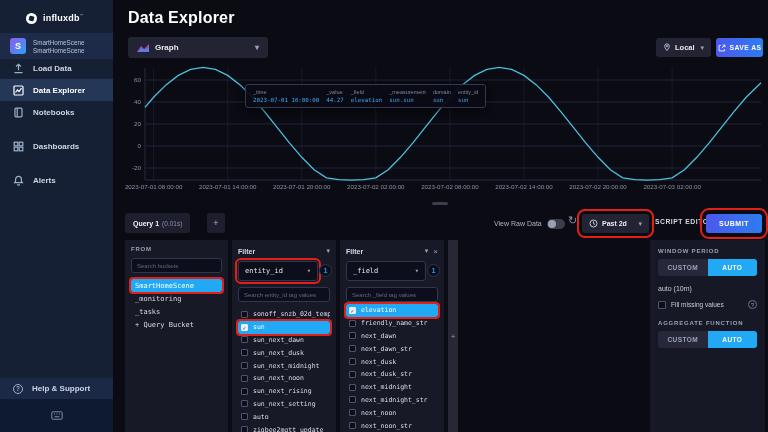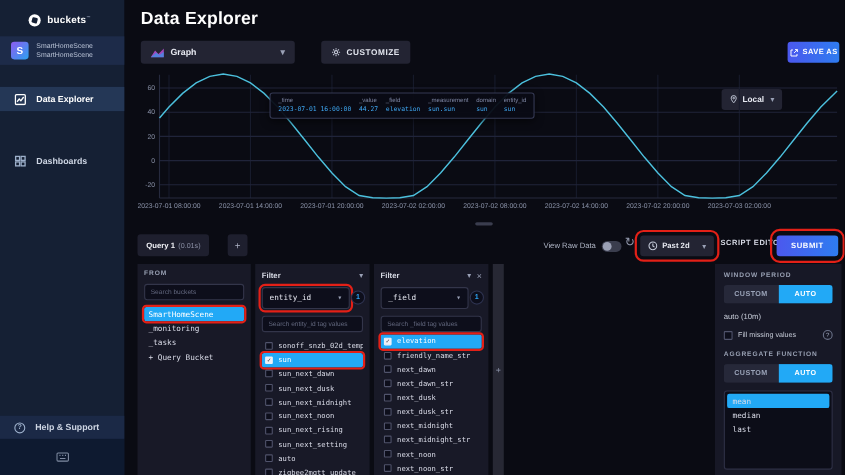--- a/index.html
+++ b/index.html
@@ -26,21 +26,21 @@
   .help-row span { font-size:8px; font-weight:700; color:#cdd5e3; }
   .bottom-strip { position:absolute; left:0; top:399px; width:113px; height:33px; background:#0e1a30; display:flex; align-items:center; justify-content:center; }
 
   
   .page-title { position:absolute; left:128px; top:9px; font-size:16px; font-weight:700; color:#fff; letter-spacing:.2px; }
   .dd { background:#232433; border-radius:3px; display:flex; align-items:center; color:#e8eaf2; }
   .caret { color:#9aa1b6; font-size:7px; margin-left:auto; }
   .graph-dd { position:absolute; left:128px; top:37px; width:140px; height:21px; padding:0 9px; gap:6px; cursor:pointer; }
   .graph-dd span { font-size:8px; font-weight:700; }
   .customize-btn { position:absolute; left:292px; top:37px; height:21px; background:#232433; border-radius:3px; display:flex; align-items:center; padding:0 9px; gap:5px; font-size:7.5px; font-weight:700; letter-spacing:.5px; color:#e3e6ef; cursor:pointer; }
-  .local-dd { position:absolute; left:656px; top:38px; width:55px; height:19px; padding:0 7px; gap:4px; cursor:pointer;margin-top:43px; }
+  .local-dd { position:absolute; left:656px; top:38px; width:55px; height:19px; padding:0 7px; gap:4px; cursor:pointer; }
   .local-dd span.lbl { font-size:7.5px; font-weight:700; }
   .btn-blue { background:linear-gradient(90deg,#4b58ee,#2e7cf0); border-radius:3px; display:flex; align-items:center; justify-content:center; color:#fff; cursor:pointer; }
   .saveas-btn { position:absolute; left:716px; top:38px; width:47px; height:19px; gap:4px; font-size:6.8px; font-weight:700; letter-spacing:.4px; }
 
   
   .chart-wrap { position:absolute; left:125px; top:62px; width:640px; height:136px; overflow:hidden; }
   .chart-tooltip { position:absolute; left:120px; top:22px; display:flex; gap:7px; background:rgba(9,11,20,0.95); border:1px solid #343852; border-radius:3px; padding:4px 7px; box-shadow:0 2px 8px rgba(0,0,0,.6); }
   .tt-col { display:flex; flex-direction:column; gap:2px; }
   .tt-h { font-size:5.5px; color:#7e86a3; }
   .tt-v { font-size:5.8px; font-family:"DejaVu Sans Mono", monospace; color:#3fa9f5; white-space:nowrap; }
@@ -103,45 +103,65 @@
 <body>
 
 <div class="screen">
 
   <aside class="sidebar">
     <div class="logo-row">
       <svg width="13" height="13" viewBox="0 0 13 13">
           <circle cx="6.5" cy="6.5" r="5.5" fill="#fff"></circle>
           <rect x="4" y="4" width="5" height="5" rx="1" transform="rotate(15 6.5 6.5)" fill="#152034"></rect>
         </svg>
-      <span class="logo-text"><span>buckets</span><span class="logo-tm">™</span></span>
+      <span class="logo-text"><span>influxdb</span><span class="logo-tm">™</span></span>
     </div>
     <div class="workspace">
       <div class="ws-avatar">S</div>
       <div class="ws-lines">
         <span>SmartHomeScene</span>
         <span>SmartHomeScene</span>
       </div>
     </div>
 
+    <div class="nav-item" style="top:57px">
+      <svg width="11" height="11" viewBox="0 0 11 11" fill="none" stroke-width="1.2">
+          <path d="M5.5 1.2v6M3 3.5L5.5 1.2 8 3.5M1.5 9.6h8"></path>
+        </svg>
+      <span>Load Data</span>
+    </div>
     <div class="nav-item active" style="top:79px">
       <svg width="11" height="11" viewBox="0 0 11 11" fill="none" stroke-width="1.2">
           <rect x="1" y="1" width="9" height="9" rx="1"></rect>
           <polyline points="2.5,7.5 4.5,5 6,6.5 8.5,3.2"></polyline>
         </svg>
       <span>Data Explorer</span>
+    </div>
+    <div class="nav-item" style="top:101px">
+      <svg width="11" height="11" viewBox="0 0 11 11" fill="none" stroke-width="1.2">
+          <rect x="2" y="1.2" width="7" height="8.6" rx="1"></rect>
+          <line x1="4.2" y1="1.2" x2="4.2" y2="9.8"></line>
+        </svg>
+      <span>Notebooks</span>
     </div>
     <div class="nav-item" style="top:135px">
       <svg width="11" height="11" viewBox="0 0 11 11" fill="none" stroke-width="1.2">
           <rect x="1.2" y="1.2" width="3.6" height="3.6"></rect>
           <rect x="6.2" y="1.2" width="3.6" height="3.6"></rect>
           <rect x="1.2" y="6.2" width="3.6" height="3.6"></rect>
           <rect x="6.2" y="6.2" width="3.6" height="3.6"></rect>
         </svg>
       <span>Dashboards</span>
+    </div>
+    <div class="nav-item" style="top:169px">
+      <svg width="11" height="11" viewBox="0 0 11 11" fill="none" stroke-width="1.2">
+          <path d="M5.5 1.4a2.9 2.9 0 0 1 2.9 2.9v2l1 1.4H1.6l1-1.4v-2A2.9 2.9 0 0 1 5.5 1.4z"></path>
+          <path d="M4.5 9.2a1 1 0 0 0 2 0"></path>
+        </svg>
+      <span>Alerts</span>
     </div>
 
     <div class="help-row">
       <span class="q-circle">?</span>
       <span>Help &amp; Support</span>
     </div>
     <div class="bottom-strip">
       <svg width="12" height="9" viewBox="0 0 12 9" fill="none" stroke="#7f8ba1" stroke-width="1">
           <rect x="0.8" y="0.8" width="10.4" height="7.4" rx="1"></rect>
           <path d="M3 3h1M5.5 3h1M8 3h1M3.5 5.8h5" stroke-width="1.1"></path>
@@ -153,27 +173,20 @@
 
   <div class="dd graph-dd">
     <svg width="12" height="10" viewBox="0 0 12 10">
         <path d="M0 9 L4 3 L7 6 L12 1 V9 Z" fill="#b94fd1" opacity=".85"></path>
         <path d="M0 9 L5 5 L8 7 L12 4 V9 Z" fill="#22a9f6" opacity=".6"></path>
       </svg>
     <span>Graph</span>
     <span class="caret">▾</span>
   </div>
 
-  <div class="customize-btn">
-    <svg width="9" height="9" viewBox="0 0 11 11" fill="none" stroke="#c7cbda" stroke-width="1.2">
-        <circle cx="5.5" cy="5.5" r="1.8"></circle>
-        <path d="M5.5 1v1.5M5.5 8.5V10M1 5.5h1.5M8.5 5.5H10M2.3 2.3l1.1 1.1M7.6 7.6l1.1 1.1M8.7 2.3L7.6 3.4M3.4 7.6L2.3 8.7"></path>
-      </svg>
-    <span>CUSTOMIZE</span>
-  </div>
 
   <div class="dd local-dd">
     <svg width="8" height="9" viewBox="0 0 11 12" fill="none" stroke="#c3c9d8" stroke-width="1.2">
         <path d="M5.5 1a3.2 3.2 0 0 1 3.2 3.2c0 2.2-3.2 6-3.2 6s-3.2-3.8-3.2-6A3.2 3.2 0 0 1 5.5 1z"></path>
         <circle cx="5.5" cy="4.2" r="1"></circle>
       </svg>
     <span class="lbl">Local</span>
     <span class="caret">▾</span>
   </div>
 
@@ -407,20 +420,15 @@
     <div class="fill-row">
       <span class="cb"></span>
       <span class="lbl">Fill missing values</span>
       <span class="info-c">?</span>
     </div>
     <div class="rp-label">AGGREGATE FUNCTION</div>
     <div class="seg">
       <div class="c">CUSTOM</div>
       <div class="a">AUTO</div>
     </div>
-    <div class="agg-list">
-        <div class="agg-row sel">mean</div>
-        <div class="agg-row">median</div>
-        <div class="agg-row">last</div>
-      </div>
   </div>
 
 </div>
 
 </body></html>

